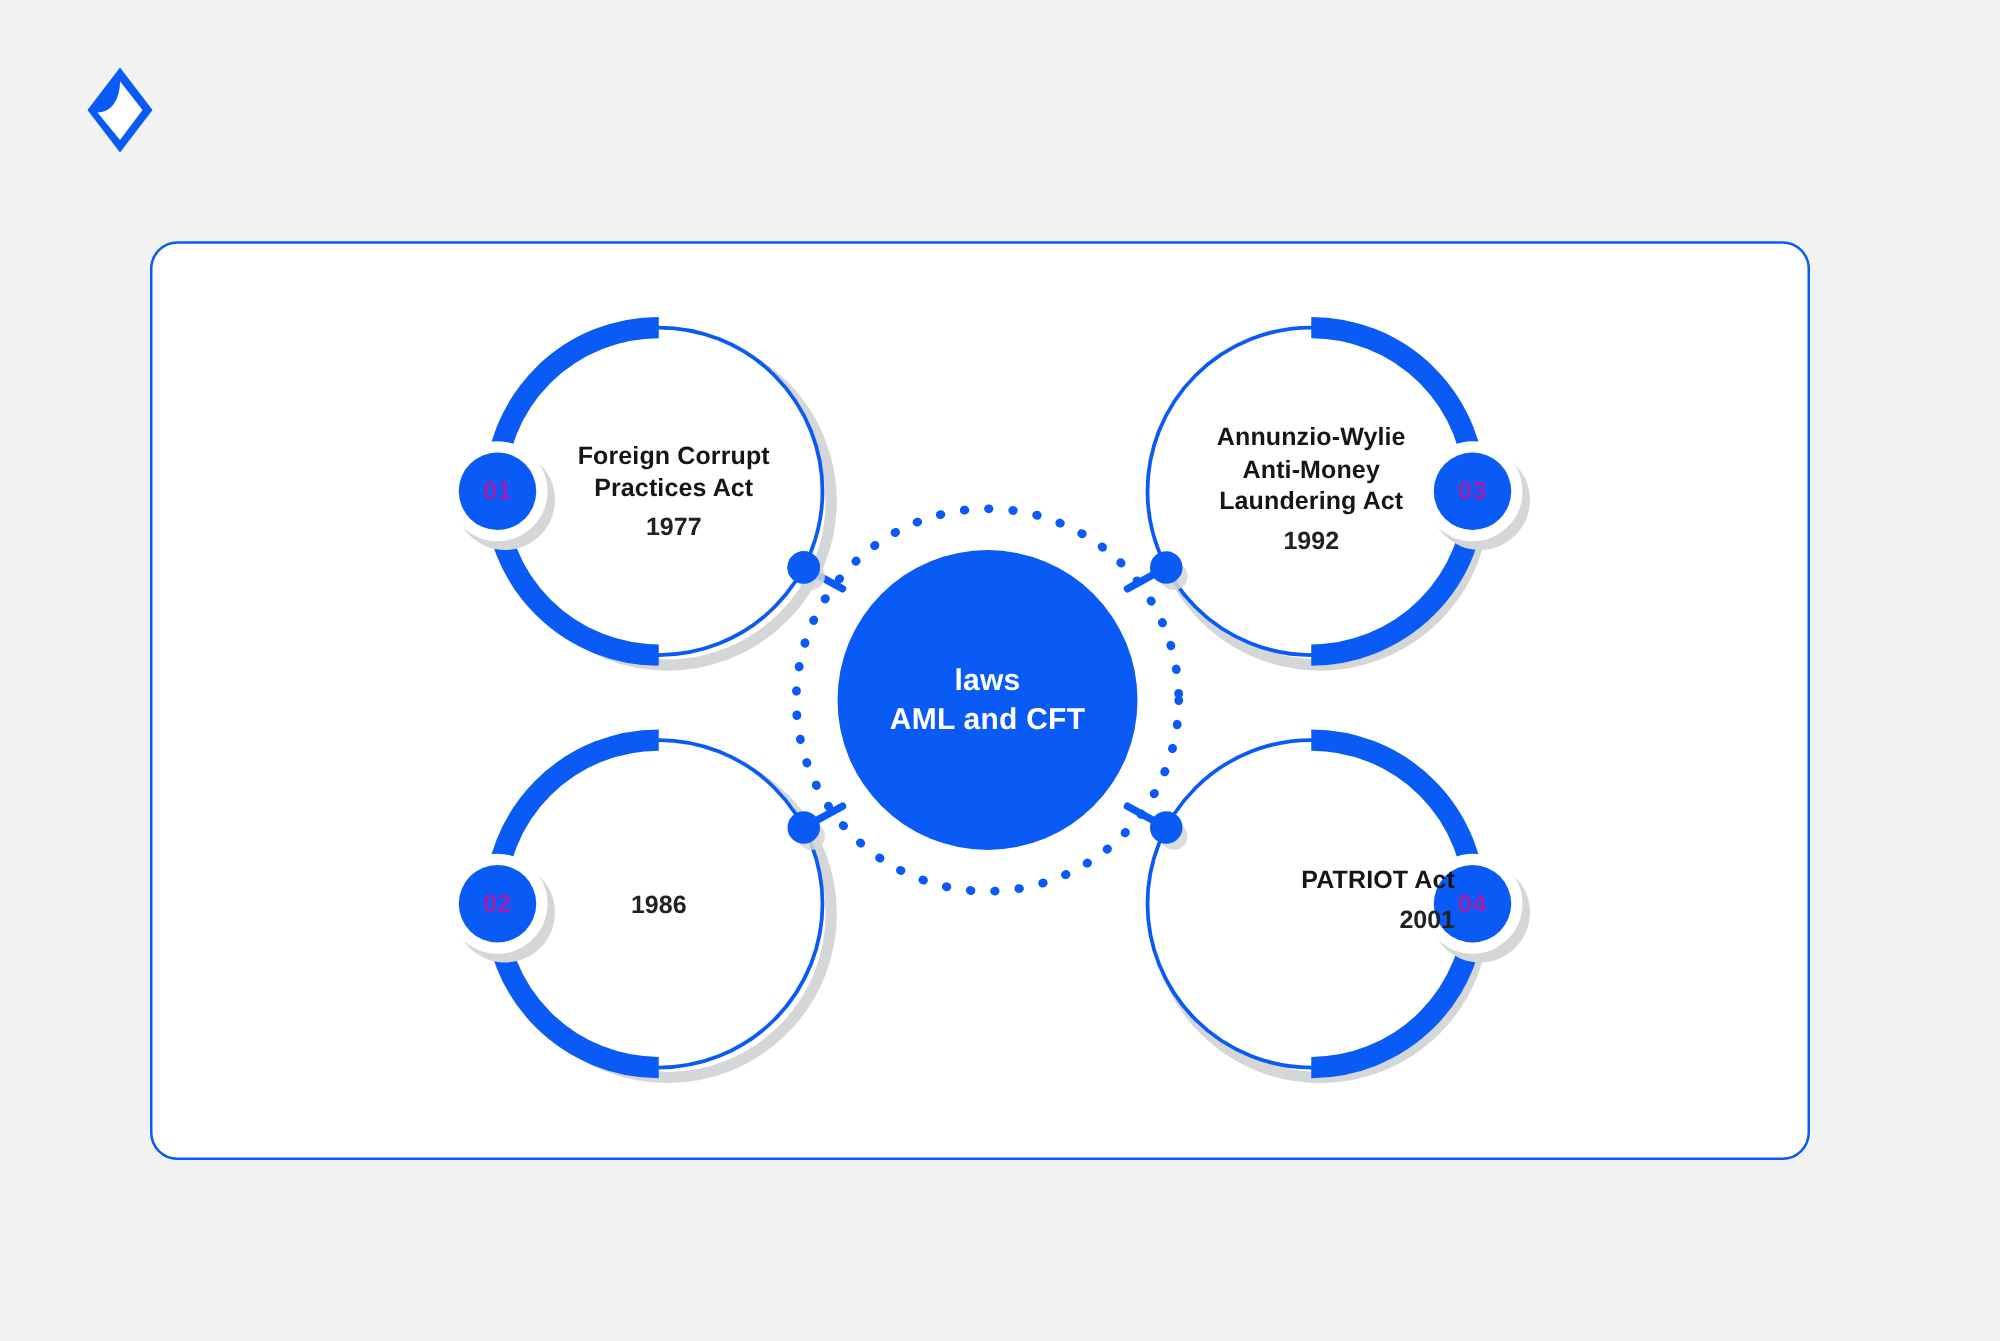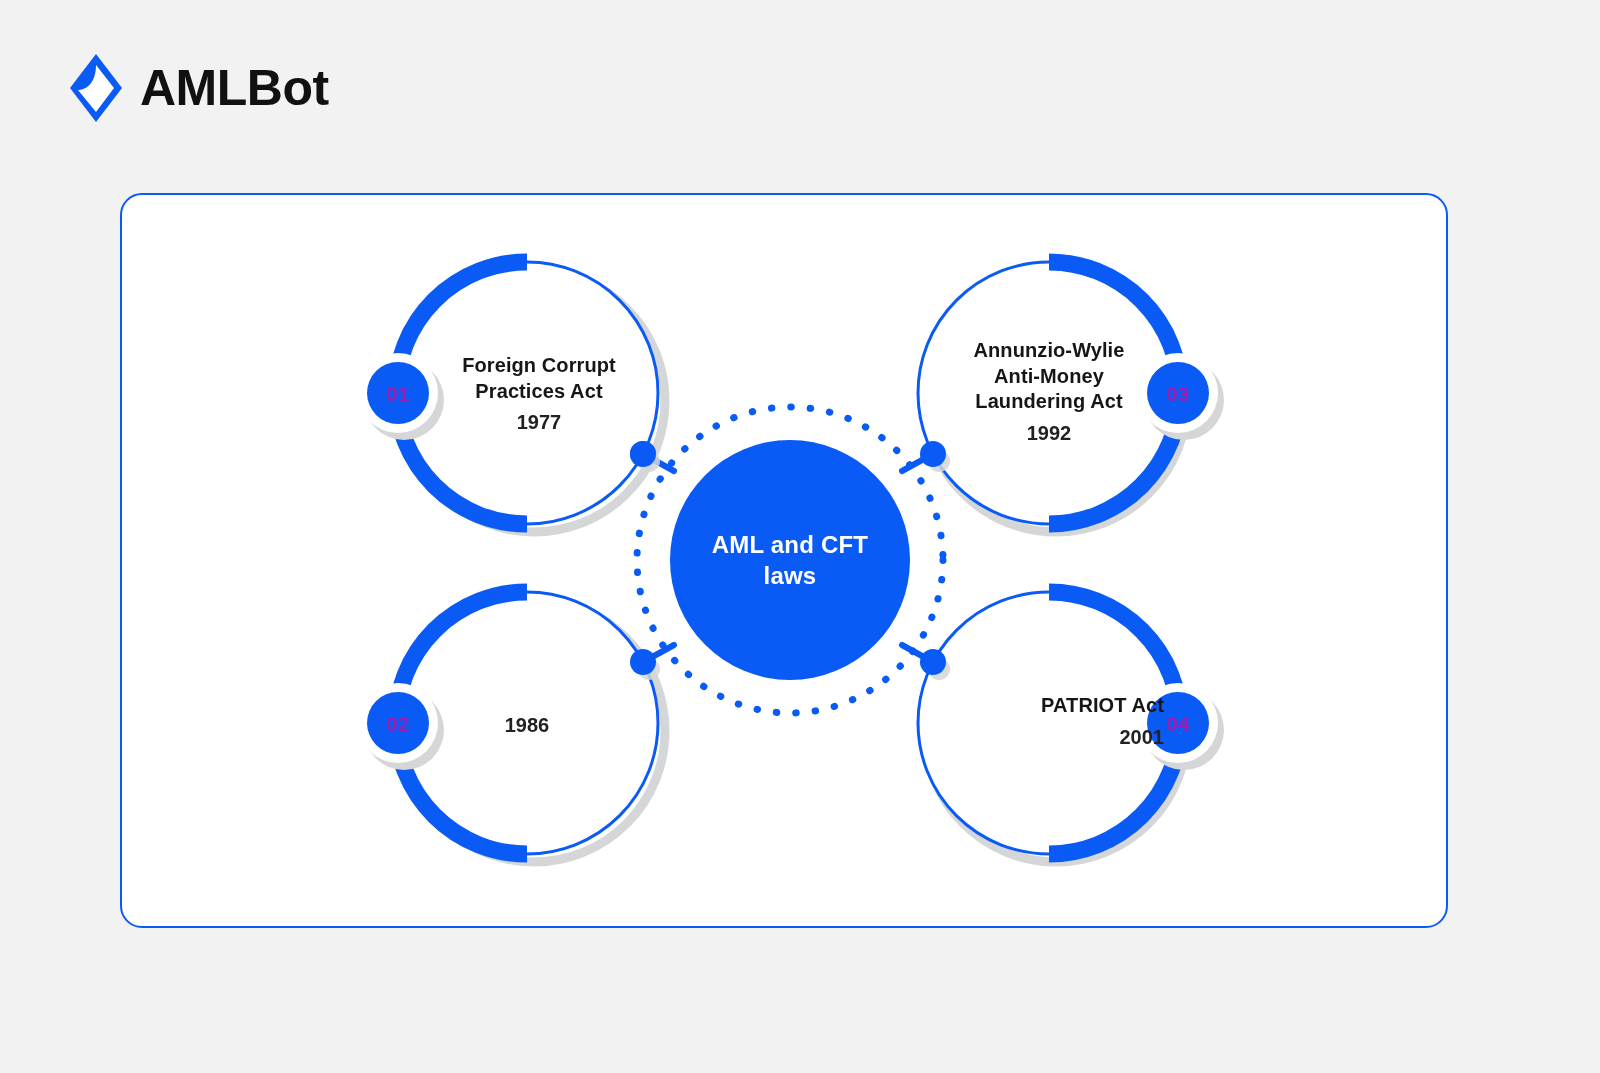--- a/index.html
+++ b/index.html
@@ -111,21 +111,20 @@
   }
 </style>
 </head>
 <body>
 
 <div id="logo">
   <svg class="mark" viewBox="0 0 56 72">
     <path d="M28 2 L54 36 L28 70 L2 36 Z" fill="#0a5bf5"></path>
     <path d="M28 13 C28 29, 20 38, 10 38 L28 60 L46 36 Z" fill="#ffffff"></path>
   </svg>
-  <span class="wordmark">AMLBot</span>
 </div>
 
 <div id="card"></div>
 
 <div id="stage">
 <svg viewBox="0 0 1600 1073" xmlns="http://www.w3.org/2000/svg">
 
   <g>
     <circle cx="534" cy="401" r="131" fill="none" stroke="#d4d6d8" stroke-width="9"></circle>
     <circle cx="534" cy="731" r="131" fill="none" stroke="#d4d6d8" stroke-width="9"></circle>
@@ -221,15 +220,15 @@
   </div>
   <div class="node-year">2001</div>
 </div>
 
 <div class="badge-text" style="left:398px; top:394px;">01</div>
 <div class="badge-text" style="left:398px; top:724px;">02</div>
 <div class="badge-text" style="left:1178px; top:394px;">03</div>
 <div class="badge-text" style="left:1178px; top:724px;text-align:right;">04</div>
 
 <div id="hub-text">
+  <div>laws</div>
   <div>AML and CFT</div>
-  <div>laws</div>
 </div>
 
 </body></html>

